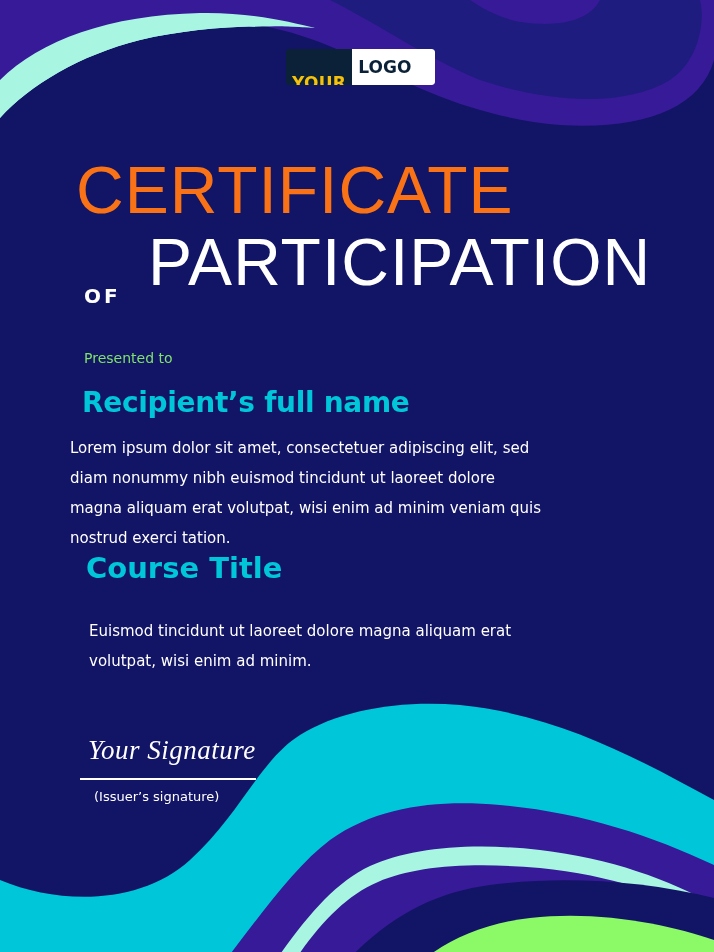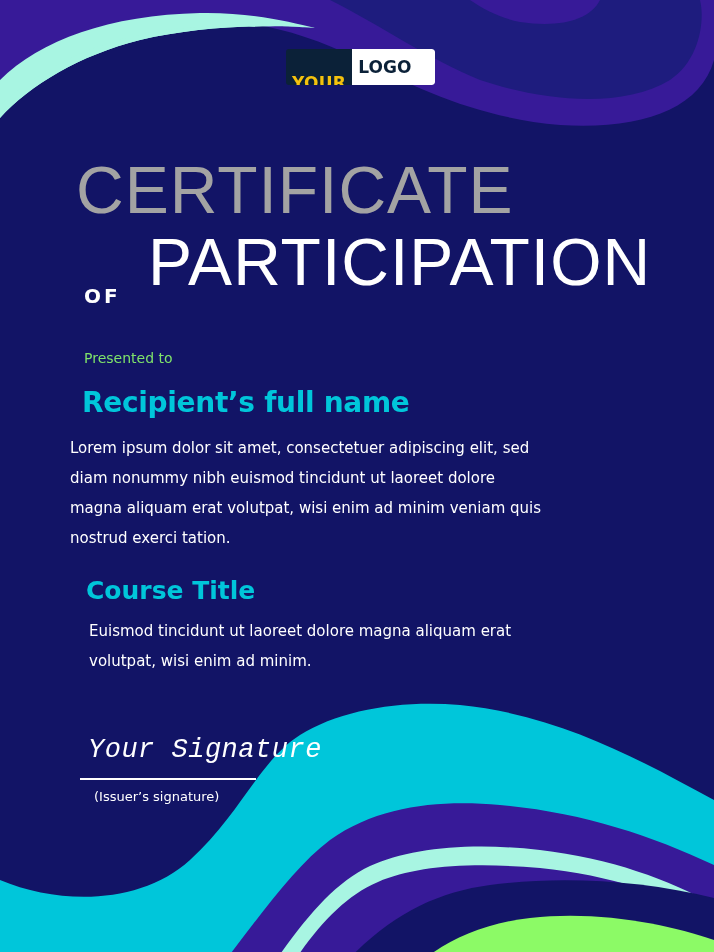--- a/index.html
+++ b/index.html
@@ -6,34 +6,34 @@
   html, body { width: 714px; height: 952px; overflow: hidden; background: #121466; }
   body { font-family: "DejaVu Sans", "Liberation Sans", sans-serif; position: relative; }
   .bg { position: absolute; left: 0; top: 0; width: 714px; height: 952px; }
   .logo {
     position: absolute; left: 286px; top: 49px; height: 36px; display: flex;
     border-radius: 3px; overflow: hidden;
   }
   .logo .your { background: #0b2138; color: #f4c20d; font-size: 17px; padding: 16px 6px; line-height: 36px; font-weight: 600; letter-spacing: 0.3px; }
   .logo .logo-word { background: #ffffff; color: #0b2138; font-size: 17px; padding: 0 24px 0 6px; line-height: 36px; font-weight: 600; border-radius: 0 3px 3px 0; }
   .title1 {
-    position: absolute; left: 76px; top: 152px; color: #a3a3a3;
+    position: absolute; left: 76px; top: 152px; color: #f97316;
     font-family: "Liberation Sans", sans-serif; font-size: 66px; letter-spacing: 1px; line-height: 76px; font-weight: 400;
   }
   .of { position: absolute; left: 84px; top: 251px; color: #fff; font-size: 20px; font-weight: 700; letter-spacing: 3px; margin-top: 33px; }
   .title2 {
     position: absolute; left: 148px; top: 224px; color: #fff;
     font-family: "Liberation Sans", sans-serif; font-size: 66px; letter-spacing: 1px; line-height: 76px;
   }
   .presented { position: absolute; left: 84px; top: 350px; color: #7fe36a; font-size: 14px; }
   .recipient { position: absolute; left: 82px; top: 386px; color: #00c6da; font-size: 28px; font-weight: 700; letter-spacing: -0.3px; }
   .body1 { position: absolute; left: 70px; top: 433px; width: 480px; color: #fff; font-size: 15px; line-height: 30px; }
-  .course { position: absolute; left: 86px; top: 576px; color: #00c6da; font-size: 25px; font-weight: 700; text-align: right; }
+  .course { position: absolute; left: 86px; top: 551px; color: #00c6da; font-size: 29px; font-weight: 700; text-align: right; }
   .body2 { position: absolute; left: 89px; top: 616px; width: 460px; color: #fff; font-size: 15px; line-height: 30px; }
-  .sig { position: absolute; left: 88px; top: 735px; color: #fff; font-family: Liberation Mono, monospace; font-style: italic; font-size: 27px; letter-spacing: 0.5px; }
+  .sig { position: absolute; left: 88px; top: 735px; color: #fff; font-family: Liberation Serif, serif; font-style: italic; font-size: 27px; letter-spacing: 0.5px; }
   .sig-line { position: absolute; left: 80px; top: 778px; width: 176px; height: 2px; background: #fff; }
   .issuer { position: absolute; left: 94px; top: 789px; color: #fff; font-size: 13px; }
 </style>
 </head>
 <body>
 
 <svg class="bg" viewBox="0 0 714 952" xmlns="http://www.w3.org/2000/svg">
   <rect width="714" height="952" fill="#121466"></rect>
 
   <path d="M0 0 L714 0 L714 60 C700 110 640 130 560 125 C480 118 420 90 360 60 C300 30 250 20 200 20 C120 20 40 50 0 80 Z" fill="#371a98"></path>

